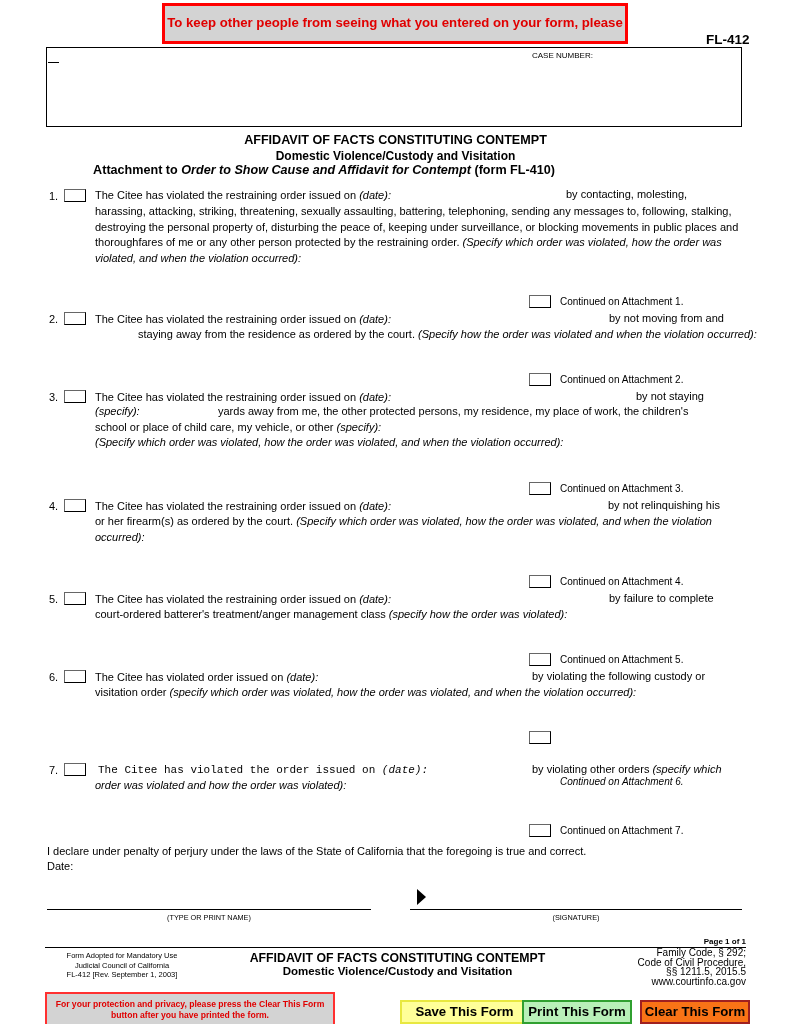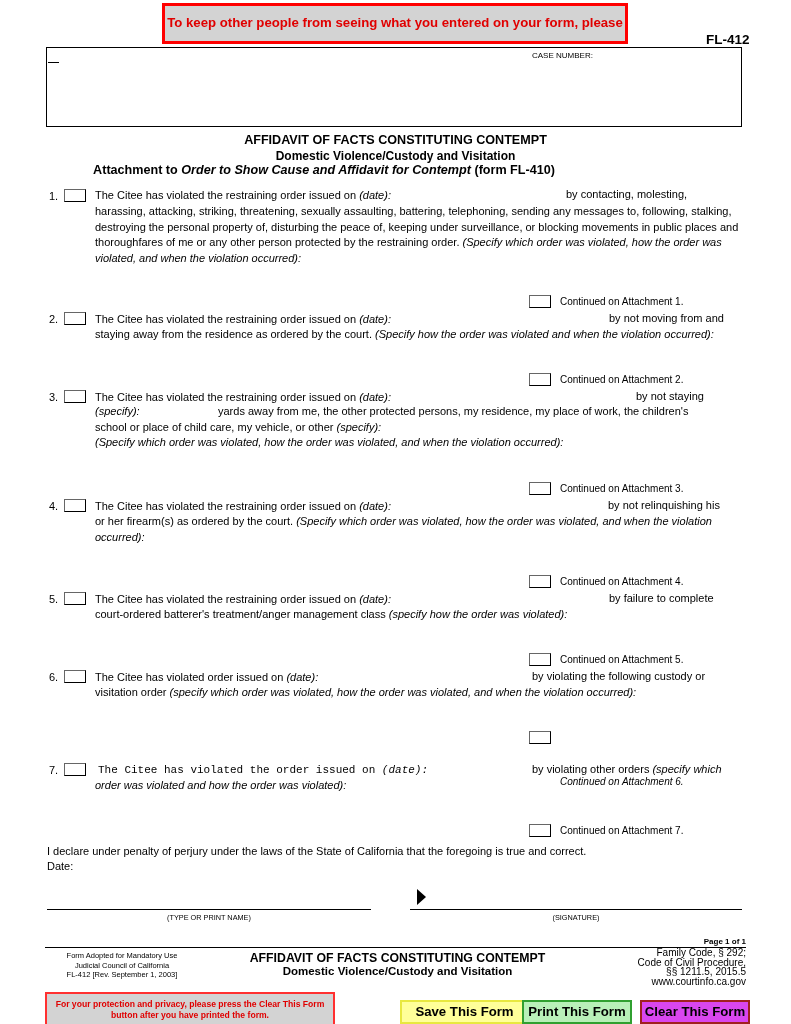--- a/index.html
+++ b/index.html
@@ -37,21 +37,21 @@
   .page-num { left: 640px; width: 106px; top: 937px; text-align: right; font-size: 8px; font-weight: bold; }
   .notice-bottom {
     left: 45px; top: 992px; width: 290px; height: 35px;
     background: #d3d3d3; border: 2px solid #ff3030;
     color: #e00000; font-weight: bold; font-size: 8.6px; line-height: 11px;
     text-align: center; padding-top: 5px;
   }
   .btn { height: 24px; font-weight: bold; font-size: 13.2px; text-align: center; line-height: 20px; border: 2px solid; }
   .btn-save { left: 400px; top: 1000px; width: 129px; background: #ffff99; border-color: #e8e840; }
   .btn-print { left: 522px; top: 1000px; width: 110px; background: #b8f0b8; border-color: #30a030; }
-  .btn-clear { left: 640px; top: 1000px; width: 110px; background: #d946ef; border-color: #a02020; }
+  .btn-clear { left: 640px; top: 1000px; width: 110px; background: #f97316; border-color: #a02020; }
 </style>
 </head>
 <body>
 
 <div class="abs notice-top">
   <div>To keep other people from seeing what you entered on your form, please</div>
 </div>
 <div class="abs form-id">FL-412</div>
 
 <div class="abs caption-tick"></div>
@@ -80,21 +80,21 @@
 <div class="cb" style="left:529px; top:295px;"></div>
 <div class="abs cont" style="top:296px;">Continued on Attachment 1.</div>
 
 <div class="abs num" style="top:313px;">2.</div>
 <div class="cb" style="left:64px; top:312px;"></div>
 <div class="abs para" style="top:312px;">
   <span>The Citee has violated the restraining order issued on </span><i>(date):</i>
 </div>
 <div class="abs" style="left:380px; top:312px; width:220px; height:15px;"></div>
 <div class="abs right-text" style="left:609px; top:312px;">by not moving from and</div>
-<div class="abs para" style="top:327px;">
+<div class="abs para" style="top:327px;margin-left:43px;">
   <span>staying away from the residence as ordered by the court.  </span><i>(Specify how the order was violated and when the violation occurred):</i>
 </div>
 <div class="abs" style="left:95px; top:358px; width:650px; height:15px;"></div>
 <div class="cb" style="left:529px; top:373px;"></div>
 <div class="abs cont" style="top:374px;">Continued on Attachment 2.</div>
 
 <div class="abs num" style="top:391px;">3.</div>
 <div class="cb" style="left:64px; top:390px;"></div>
 <div class="abs para" style="top:390px;">
   <span>The Citee has violated the restraining order issued on </span><i>(date):</i>

